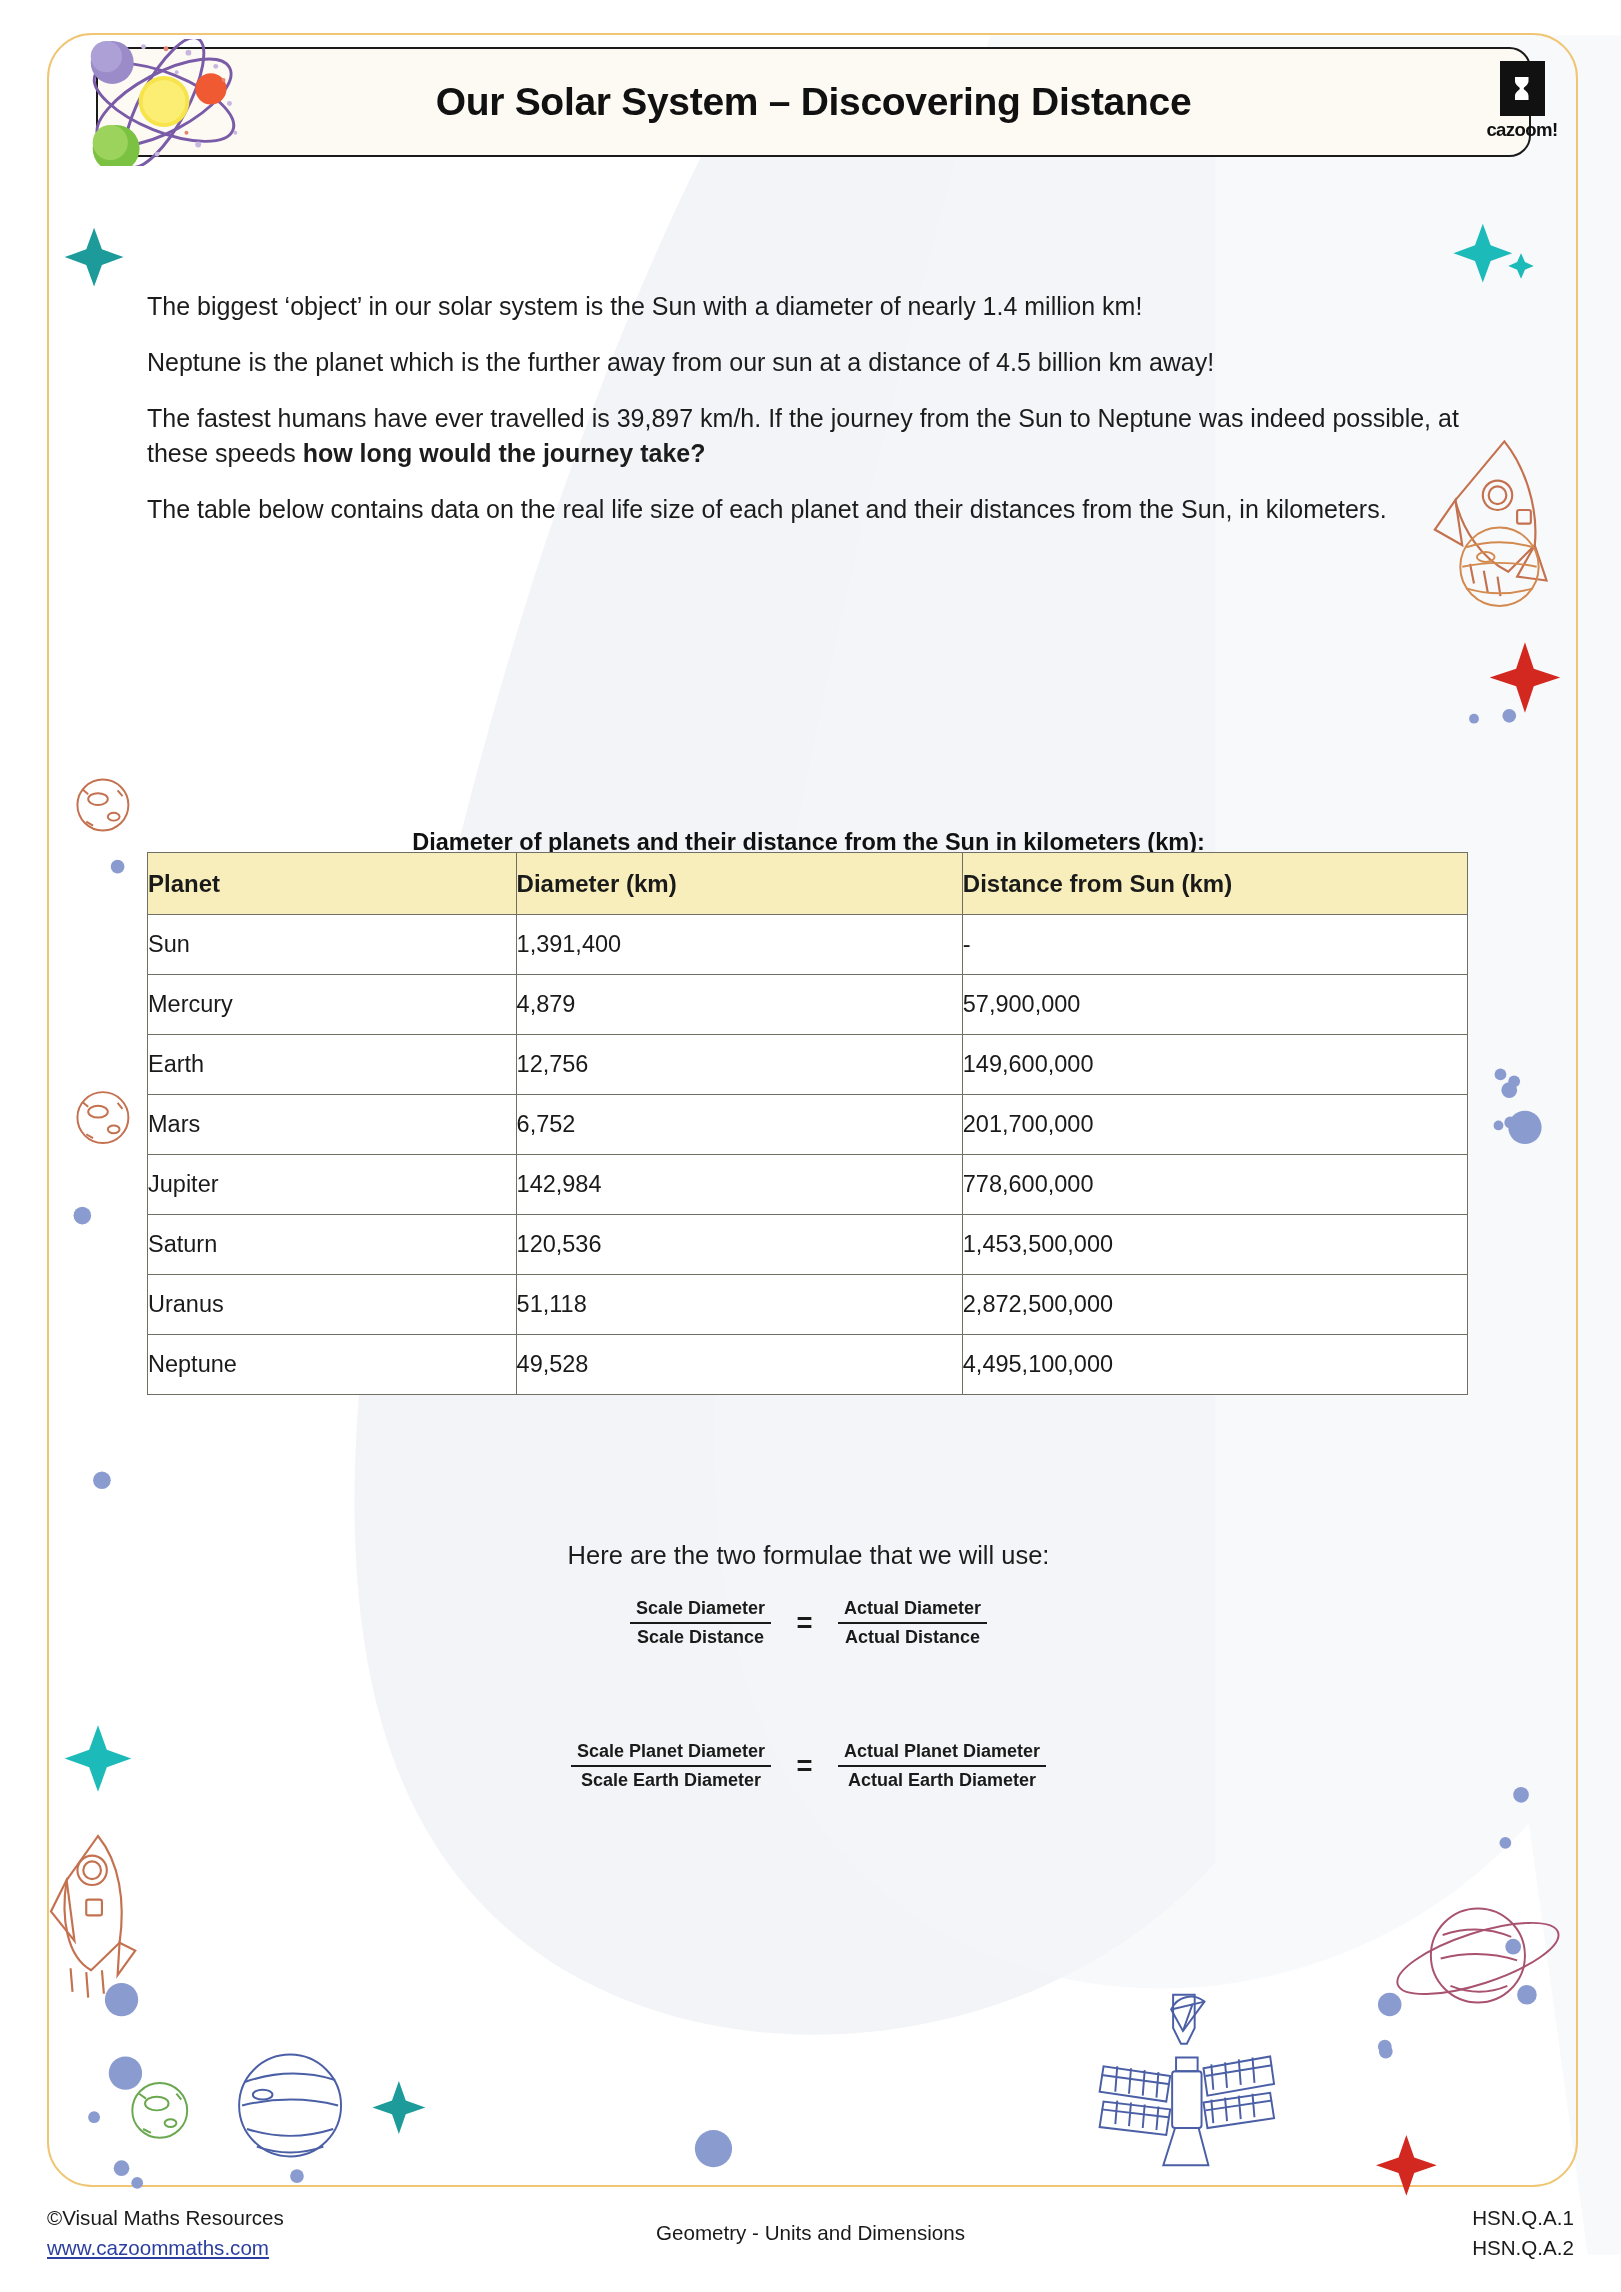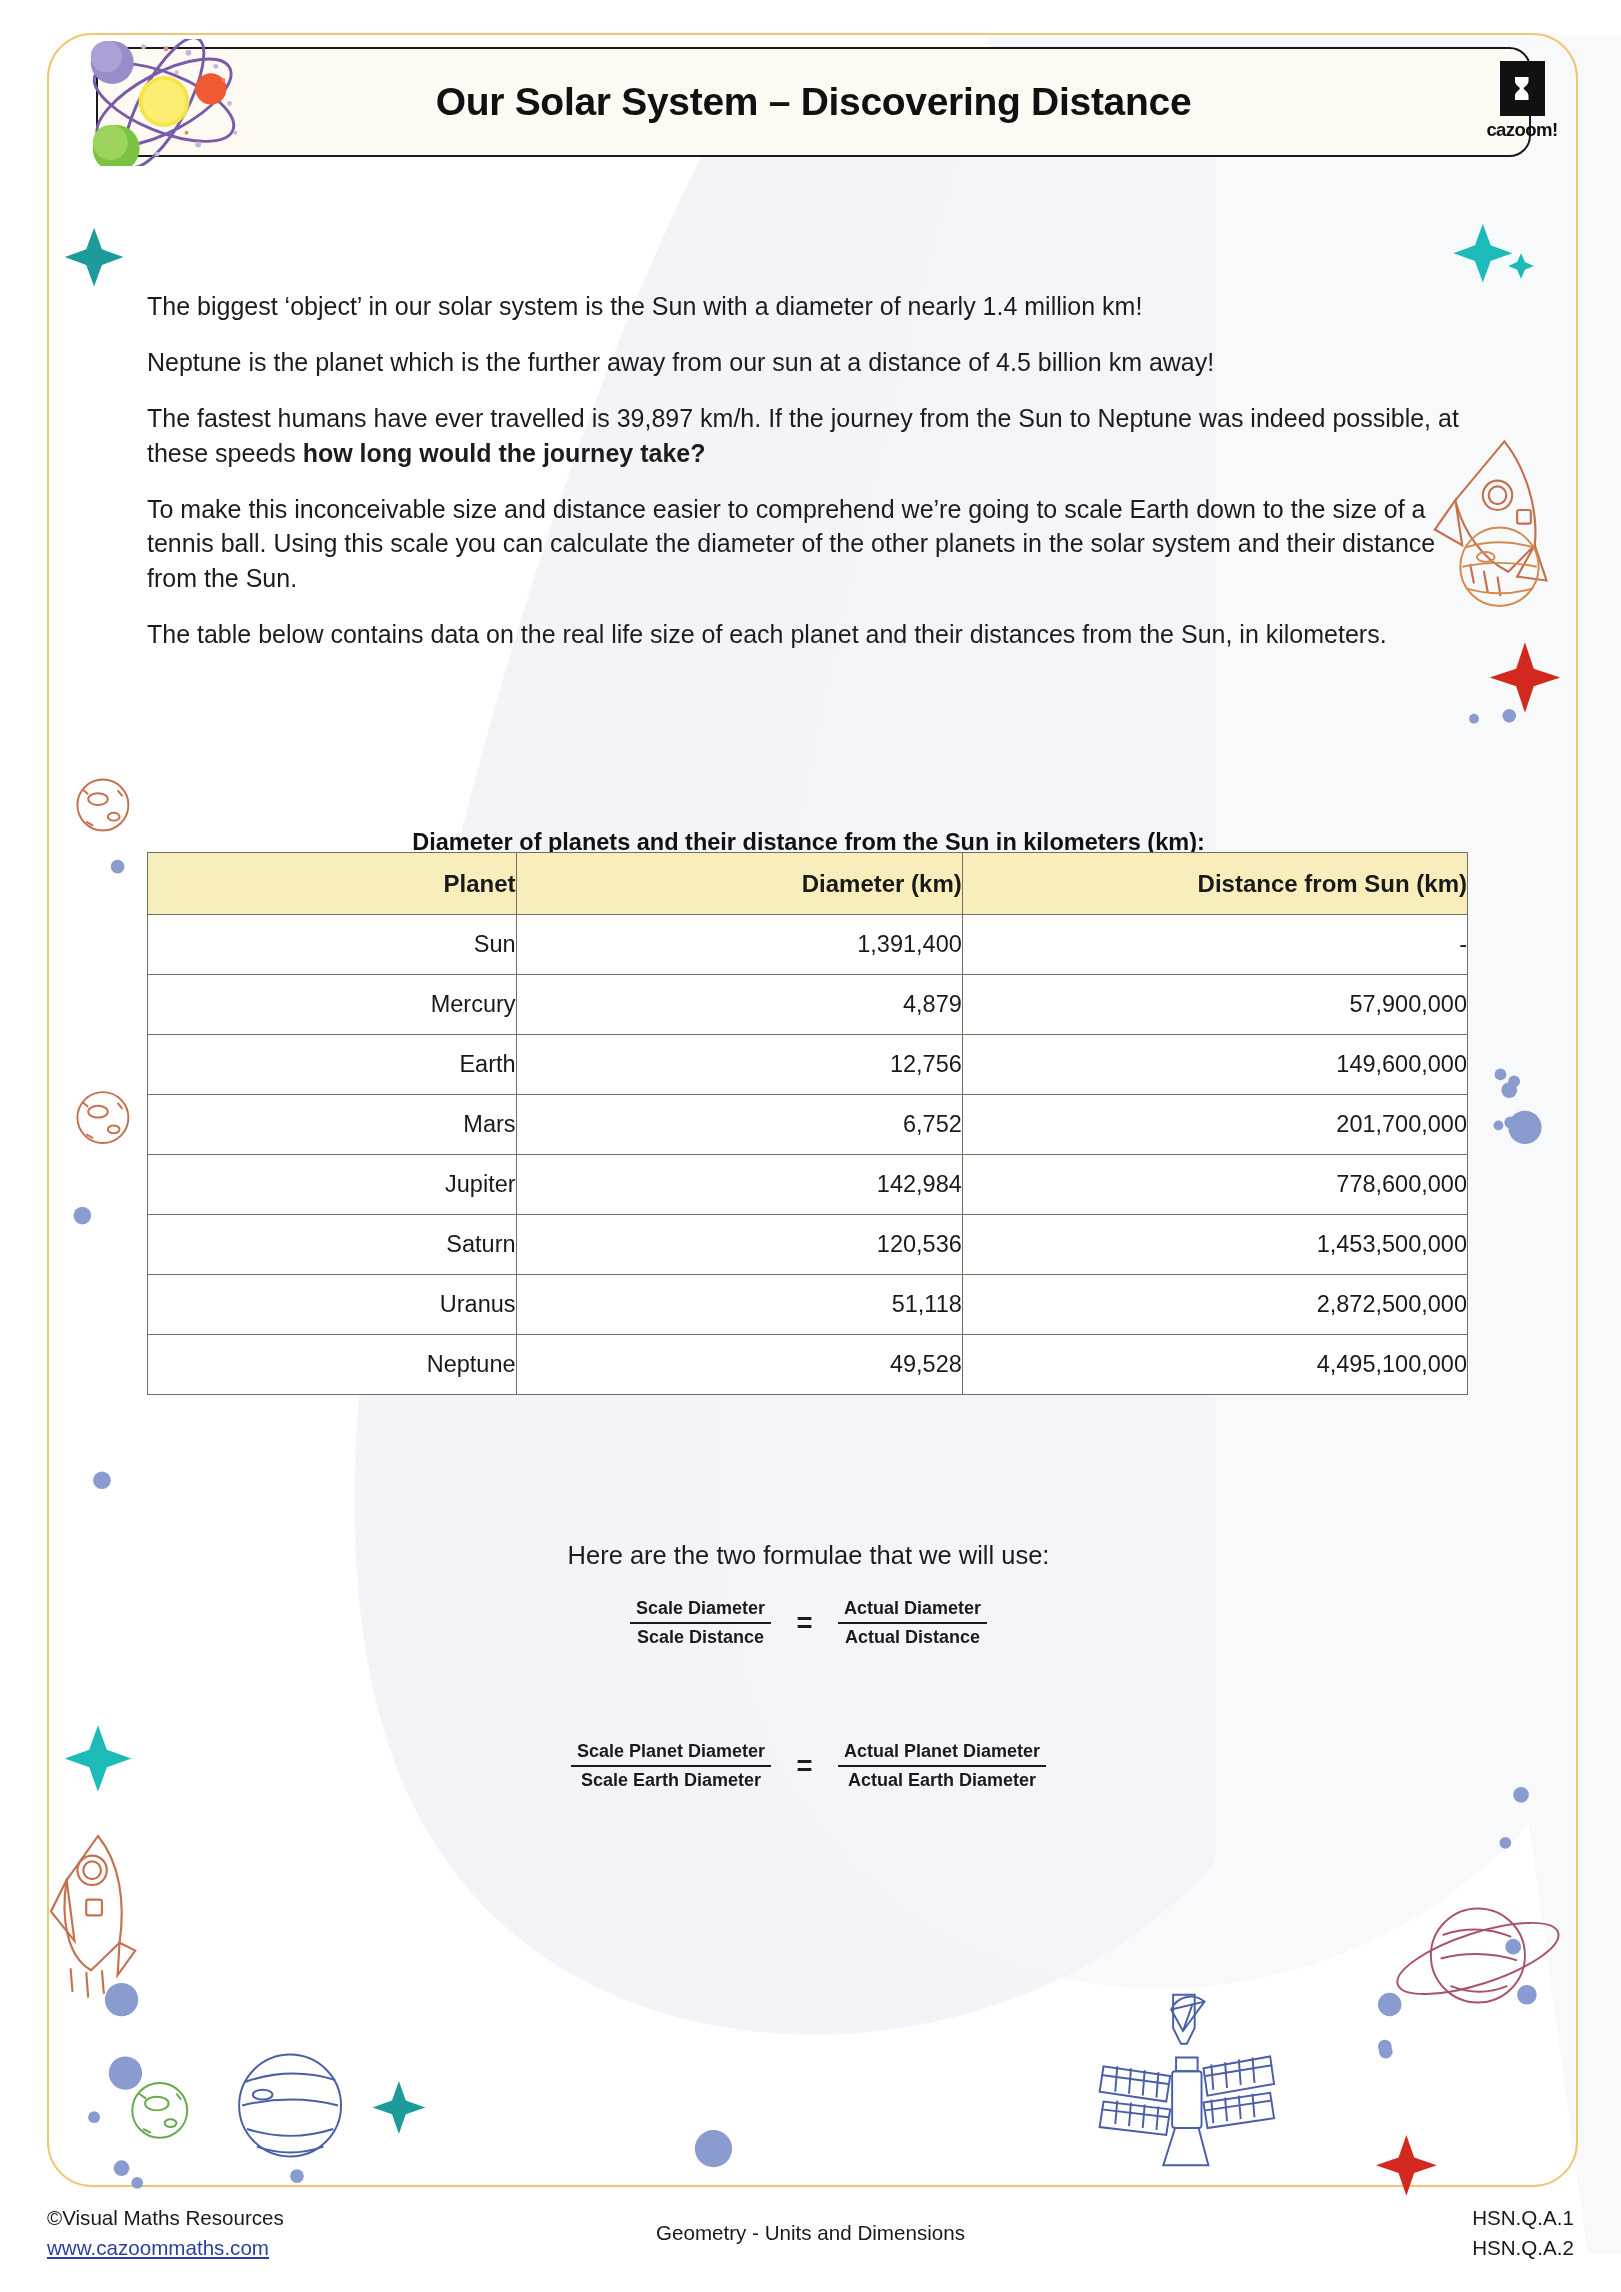--- a/index.html
+++ b/index.html
@@ -134,21 +134,21 @@
     left: 147px;
     top: 852px;
     width: 1321px;
     border-collapse: collapse;
     z-index: 4;
     background: #fff;
   }
   .planet-table th,
   .planet-table td {
     border: 1.5px solid #6f6f63;
-    text-align: right;
+    text-align: left;
     font-size: 23.5px;
     color: #1a1a1a;
     height: 59px;
     padding: 0;
   }
   .planet-table th {
     background: #f7eebc;
     font-weight: bold;
     font-size: 24px;
     height: 61px;
@@ -418,21 +418,20 @@
       <path d="M 5 3 L 19 3 L 19 7 C 19 12, 14 13, 14 15 C 14 17, 19 18, 19 23 L 19 27 L 5 27 L 5 23 C 5 18, 10 17, 10 15 C 10 13, 5 12, 5 7 Z" fill="#ffffff"></path>
     </svg>
   </div>
   <div class="logo-text">cazoom!</div>
 </div>
 
 <div class="content">
   <div class="para nojust">The biggest ‘object’ in our solar system is the Sun with a diameter of nearly 1.4 million km!</div>
   <div class="para nojust">Neptune is the planet which is the further away from our sun at a distance of 4.5 billion km away!</div>
   <div class="para nojust"><span>The fastest humans have ever travelled is 39,897 km/h. If the journey from the Sun to Neptune was indeed possible, at these speeds </span><b>how long would the journey take?</b></div>
-  <div class="para nojust">To make this inconceivable size and distance easier to comprehend we’re going to scale Earth down to the size of a tennis ball. Using this scale you can calculate the diameter of the other planets in the solar system and their distance from the Sun.</div>
   <div class="para">The table below contains data on the real life size of each planet and their distances from the Sun, in kilometers.</div>
 </div>
 
 <div class="table-caption">Diameter of planets and their distance from the Sun in kilometers (km):</div>
 <table class="planet-table">
   <thead>
     <tr>
       <th>Planet</th>
       <th>Diameter (km)</th>
       <th>Distance from  Sun (km)</th>

